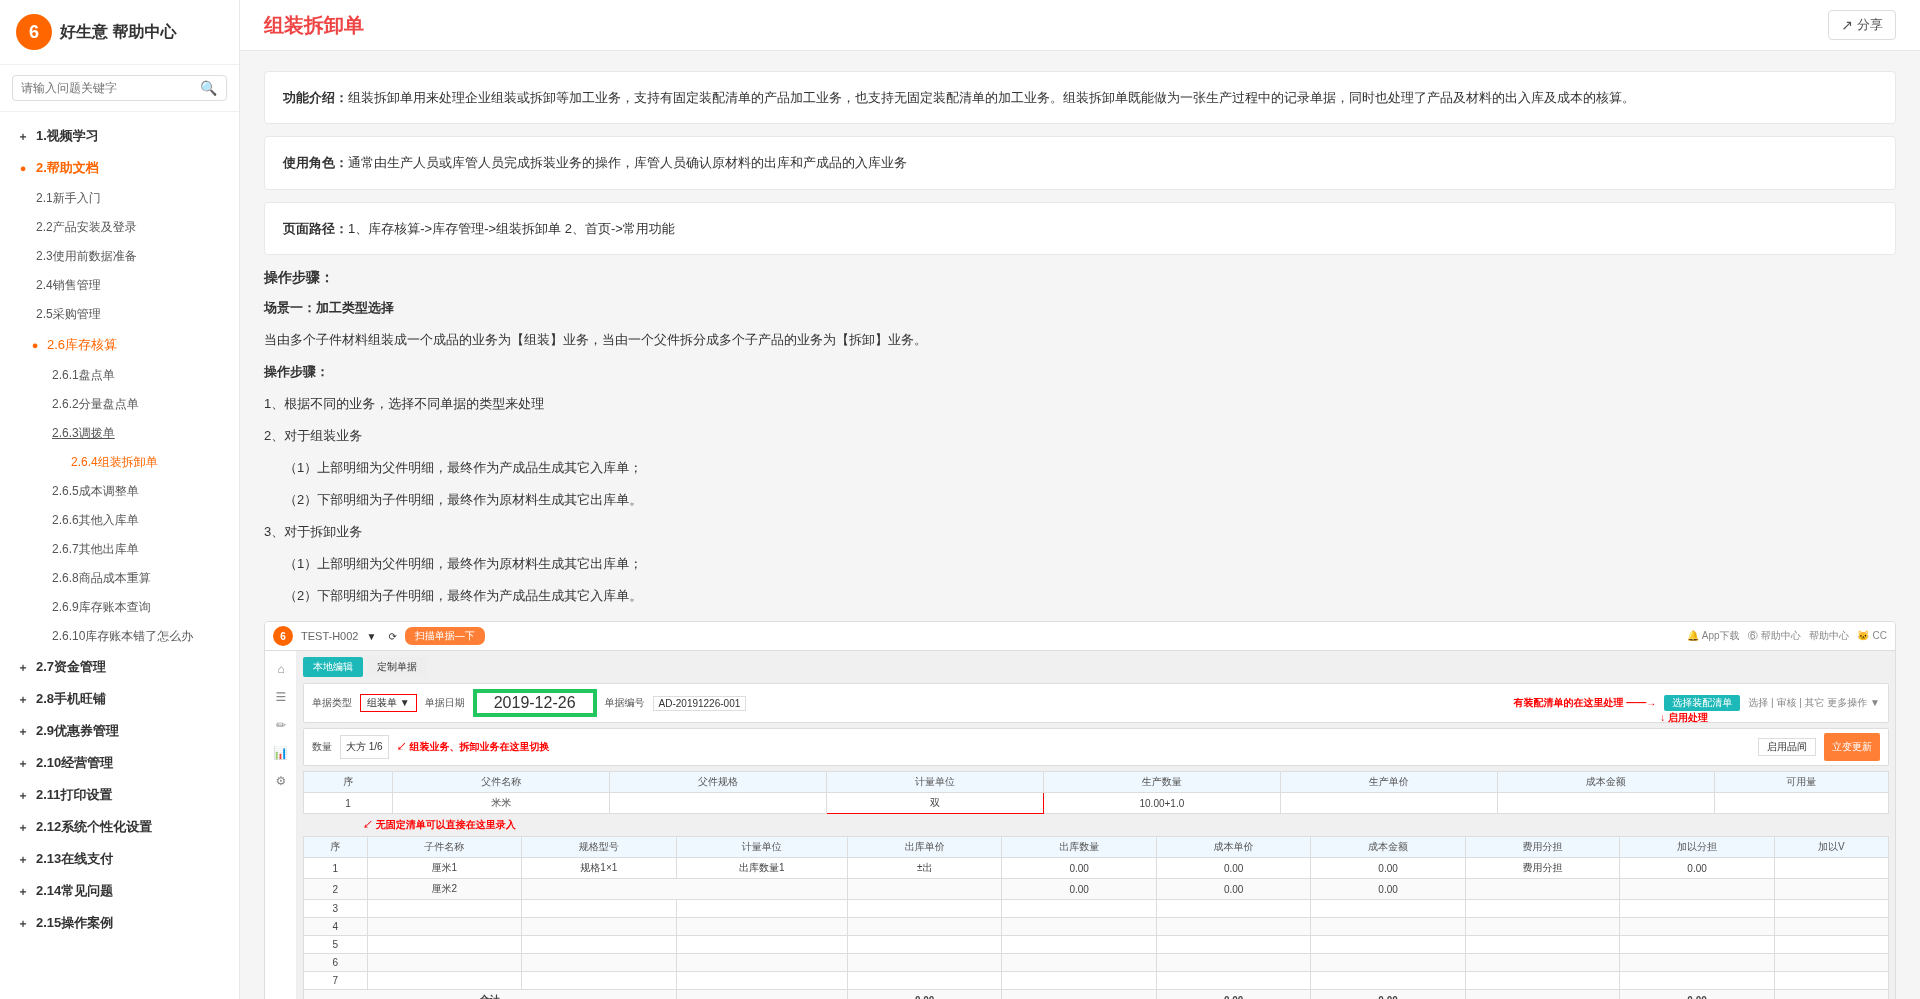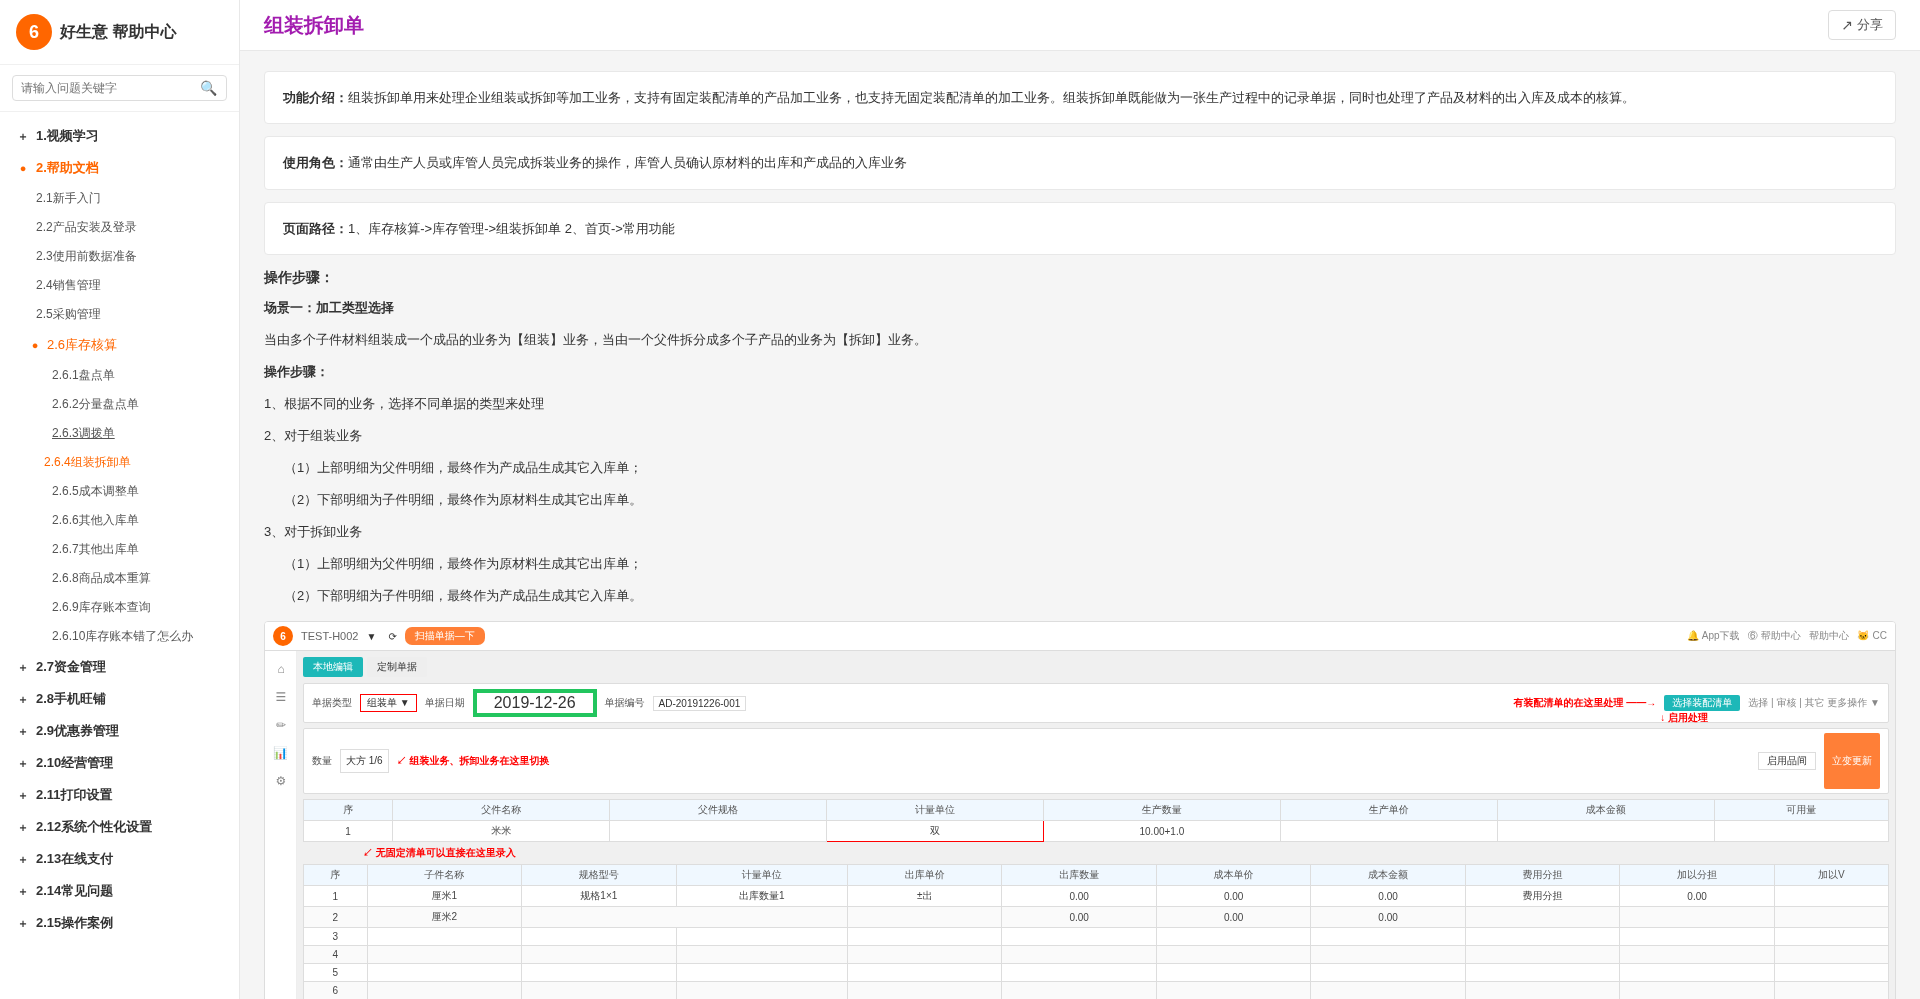--- a/index.html
+++ b/index.html
@@ -93,21 +93,21 @@
       background: #fff;
       border-bottom: 1px solid #e8e8e8;
       padding: 10px 24px;
       display: flex;
       align-items: center;
       justify-content: space-between;
     }
     .page-title {
       font-size: 20px;
       font-weight: bold;
-      color: #a21caf;
+      color: #ef4444;
     }
     .share-btn {
       display: flex; align-items: center; gap: 4px;
       border: 1px solid #ddd; border-radius: 4px;
       padding: 5px 12px; cursor: pointer; background: #fff;
       font-size: 13px; color: #555;
     }
 
     .content-area {
       flex: 1;
@@ -199,21 +199,21 @@
     }
     .app-tab.active {
       background: #1db8b8;
       color: #fff;
     }
     .btn-orange {
       background: #ff7f37;
       color: #fff;
       border: none;
       border-radius: 2px;
-      padding: 21px 8px;
+      padding: 7px 8px;
       font-size: 10px;
       cursor: pointer;
     }
     .btn-teal {
       background: #1db8b8;
       color: #fff;
       border: none;
       border-radius: 2px;
       padding: 1px 8px;
       font-size: 10px;
@@ -273,21 +273,21 @@
     <div class="nav-sub-item">2.4销售管理</div>
     <div class="nav-sub-item">2.5采购管理</div>
 
     <div class="nav-item" style="padding-left:28px; color:#f60; font-size:13px;">
       <span class="icon" style="color:#f60; margin-right:5px;">●</span>
       <span>2.6库存核算</span>
     </div>
     <div class="nav-sub-item" style="padding-left:52px;">2.6.1盘点单</div>
     <div class="nav-sub-item" style="padding-left:52px;">2.6.2分量盘点单</div>
     <div class="nav-sub-item" style="padding-left:52px;text-decoration:underline;">2.6.3调拨单</div>
-    <div class="nav-sub-item active" style="padding-left:44px; color:#f60;">2.6.4组装拆卸单</div>
+    <div class="nav-sub-item active" style="padding-left:71px; color:#f60;">2.6.4组装拆卸单</div>
     <div class="nav-sub-item" style="padding-left:52px;">2.6.5成本调整单</div>
     <div class="nav-sub-item" style="padding-left:52px;">2.6.6其他入库单</div>
     <div class="nav-sub-item" style="padding-left:52px;">2.6.7其他出库单</div>
     <div class="nav-sub-item" style="padding-left:52px;">2.6.8商品成本重算</div>
     <div class="nav-sub-item" style="padding-left:52px;">2.6.9库存账本查询</div>
     <div class="nav-sub-item" style="padding-left:52px;">2.6.10库存账本错了怎么办</div>
 
     <div class="nav-item section">
       <span class="icon">＋</span>
       <span>2.7资金管理</span>

